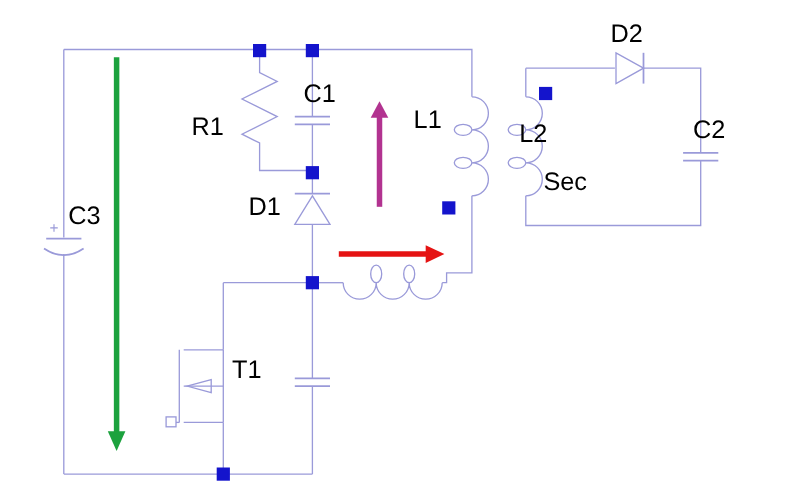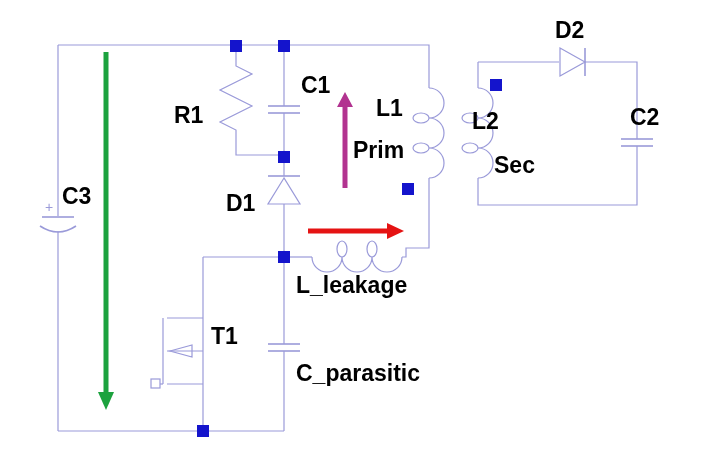--- a/index.html
+++ b/index.html
@@ -2,21 +2,21 @@
 <html style="--color-background: #ffffff; --color-wire: #9a9ad9; --color-node: #1414cc; --color-label: #000000; --color-arrow_green: #1ca23e; --color-arrow_red: #e51313; --color-arrow_purple: #b23390;"><head>
 <meta charset="utf-8">
 <style>
   html,body{margin:0;padding:0;background:#fff;}
   .canvas{
     position:relative;width:716px;height:450px;background:var(--color-background,#fff);
     font-family:"Liberation Sans",sans-serif;overflow:hidden;
   }
   .canvas svg{position:absolute;left:0;top:0;}
   .lbl{
-    position:absolute;font-weight:bold;font-size:23px;line-height:1.15;
+    position:absolute;font-weight:normal;font-size:23px;line-height:1.15;
     color:var(--color-label,#000);white-space:nowrap;
   }
   .wire{stroke:var(--color-wire,#9a9ad9);stroke-width:1.2;fill:none;}
   .plate{stroke:var(--color-wire,#9a9ad9);stroke-width:1.6;fill:none;}
   .node{fill:var(--color-node,#1414cc);stroke:none;}
   .open-sq{stroke:var(--color-wire,#9a9ad9);stroke-width:1.2;fill:#fff;}
   .ag line{stroke:var(--color-arrow_green,#1ca23e);stroke-width:5;}
   .ag polygon{fill:var(--color-arrow_green,#1ca23e);}
   .ar line{stroke:var(--color-arrow_red,#e51313);stroke-width:5;}
   .ar polygon{fill:var(--color-arrow_red,#e51313);}
@@ -137,24 +137,21 @@
       <polygon points="345,92 337,107 353,107"></polygon>
     </g>
     <g class="ar">
       <line x1="308" y1="231" x2="390" y2="231"></line>
       <polygon points="404,231 387,223 387,239"></polygon>
     </g>
   </svg>
 
   <div class="lbl" style="left:62px;top:183px">C3</div>
   <div class="lbl" style="left:174px;top:102px">R1</div>
-  <div class="lbl" style="left:301px;top:72px">C1</div>
-  <div class="lbl" style="left:226px;top:190px">D1</div>
+  <div class="lbl" style="left:276px;top:72px">C1</div>
+  <div class="lbl" style="left:226px;top:174px">D1</div>
   <div class="lbl" style="left:376px;top:95px">L1</div>
-  <div class="lbl" style="left:353px;top:137px">Prim</div>
   <div class="lbl" style="left:472px;top:108px">L2</div>
   <div class="lbl" style="left:494px;top:152px">Sec</div>
   <div class="lbl" style="left:555px;top:17px">D2</div>
   <div class="lbl" style="left:630px;top:104px">C2</div>
   <div class="lbl" style="left:211px;top:323px">T1</div>
-  <div class="lbl" style="left:296px;top:272px">L_leakage</div>
-  <div class="lbl" style="left:296px;top:360px">C_parasitic</div>
 </div>
 
 </body></html>

